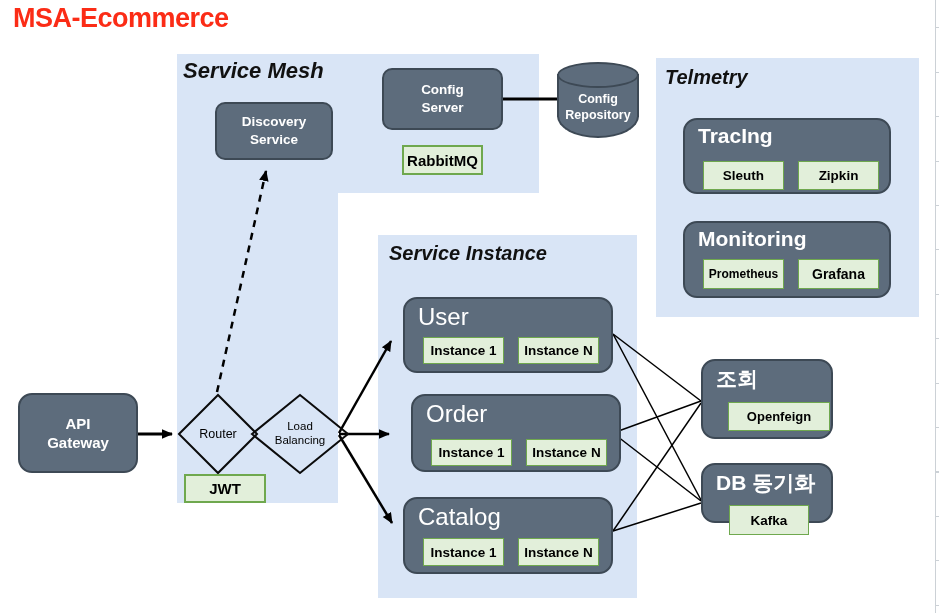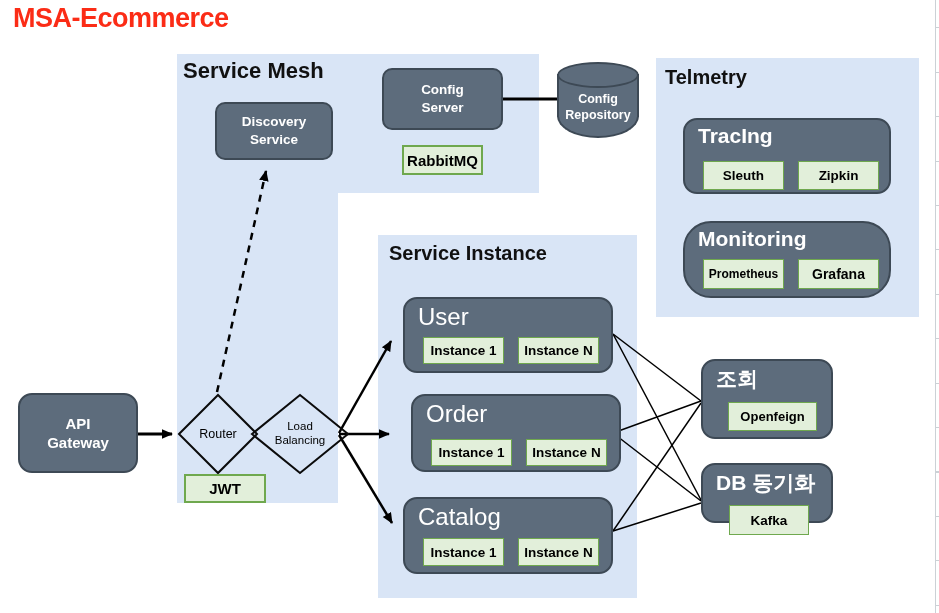--- a/index.html
+++ b/index.html
@@ -19,21 +19,21 @@
   }
 
   
   .region{background:var(--region-bg,#d9e5f6);z-index:0;}
   .r-mesh-a{left:177px;top:54px;width:362px;height:139px;}
   .r-mesh-b{left:177px;top:54px;width:161px;height:449px;}
   .r-instance{left:378px;top:235px;width:259px;height:363px;}
   .r-telemetry{left:656px;top:58px;width:263px;height:259px;}
 
   .region-label{
-    font-weight:bold;color:var(--label-text,#111111);z-index:2;white-space:nowrap;
+    font-weight:bold;color:var(--label-text,#111111);z-index:2;white-space:nowrap;font-style:italic;
   }
   .l-mesh{left:183px;top:58px;font-size:22px;}
   .l-instance{left:389px;top:242px;font-size:20px;}
   .l-telemetry{left:665px;top:66px;font-size:20px;}
 
   
   svg.overlay{left:0;top:0;z-index:1;}
   .thick{stroke:var(--connector,#000);stroke-width:3;fill:none;}
   .mid{stroke:var(--connector,#000);stroke-width:2.5;fill:none;}
   .dashed{stroke:var(--connector,#000);stroke-width:2.5;fill:none;stroke-dasharray:7 6;}
@@ -49,21 +49,21 @@
   .centered{
     display:flex;align-items:center;justify-content:center;text-align:center;
     font-weight:bold;white-space:pre-line;line-height:1.3;
   }
   .n-discovery{left:215px;top:102px;width:118px;height:58px;border-radius:10px;font-size:13.5px;}
   .n-config-server{left:382px;top:68px;width:121px;height:62px;border-radius:10px;font-size:13.5px;}
   .n-api-gateway{left:18px;top:393px;width:120px;height:80px;border-radius:14px;font-size:15px;}
 
   .group{border-radius:14px;}
   .g-tracing{left:683px;top:118px;width:208px;height:76px;}
-  .g-monitoring{left:683px;top:221px;width:208px;height:77px;border-radius:28px;}
+  .g-monitoring{left:683px;top:221px;width:208px;height:77px;}
   .g-user{left:403px;top:297px;width:210px;height:76px;}
   .g-order{left:403px;top:394px;width:210px;height:78px;margin-left:8px;}
   .g-catalog{left:403px;top:497px;width:210px;height:77px;}
   .g-query{left:701px;top:359px;width:132px;height:80px;}
   .g-dbsync{left:701px;top:463px;width:132px;height:60px;}
 
   .g-title{position:absolute;left:13px;top:4px;white-space:nowrap;}
   .g-title.big{font-size:24px;font-weight:normal;}
   .g-title.boldbig{font-size:21px;font-weight:bold;}
 
@@ -195,21 +195,21 @@
   <div class="tag in-group slot2" style="top:43px;height:27px;font-size:13.5px;">Instance N</div>
 </div>
 <div class="abs node group g-catalog">
   <div class="g-title big">Catalog</div>
   <div class="tag in-group slot1" style="top:39px;height:28px;font-size:13.5px;">Instance 1</div>
   <div class="tag in-group slot2" style="top:39px;height:28px;font-size:13.5px;">Instance N</div>
 </div>
 
 <div class="abs node group g-query">
   <div class="g-title boldbig">조회</div>
-  <div class="tag in-group" style="left:25px;top:41px;width:89px;height:29px;font-size:13px;">Openfeign</div>
+  <div class="tag in-group" style="left:25px;top:41px;width:102px;height:29px;font-size:13px;">Openfeign</div>
 </div>
 <div class="abs node group g-dbsync">
   <div class="g-title boldbig">DB 동기화</div>
   <div class="tag in-group" style="left:26px;top:40px;width:80px;height:30px;font-size:13.5px;">Kafka</div>
 </div>
 
 <div class="abs tag t-rabbitmq">RabbitMQ</div>
 <div class="abs tag t-jwt">JWT</div>
 
 <div class="abs gridstrip"></div>

